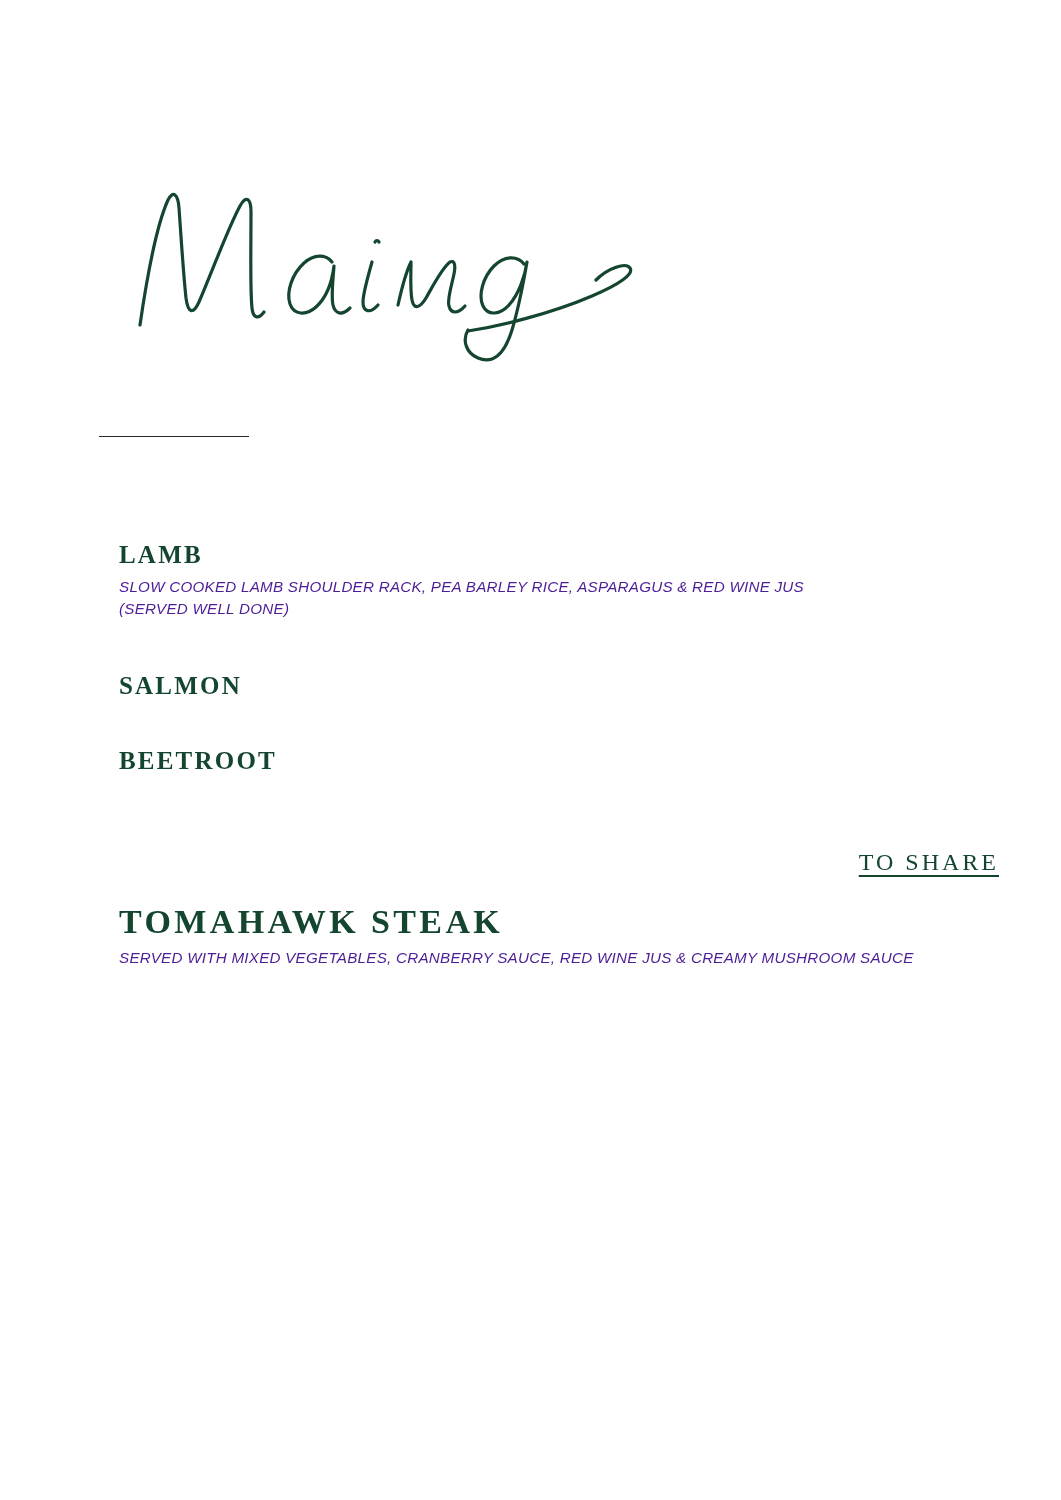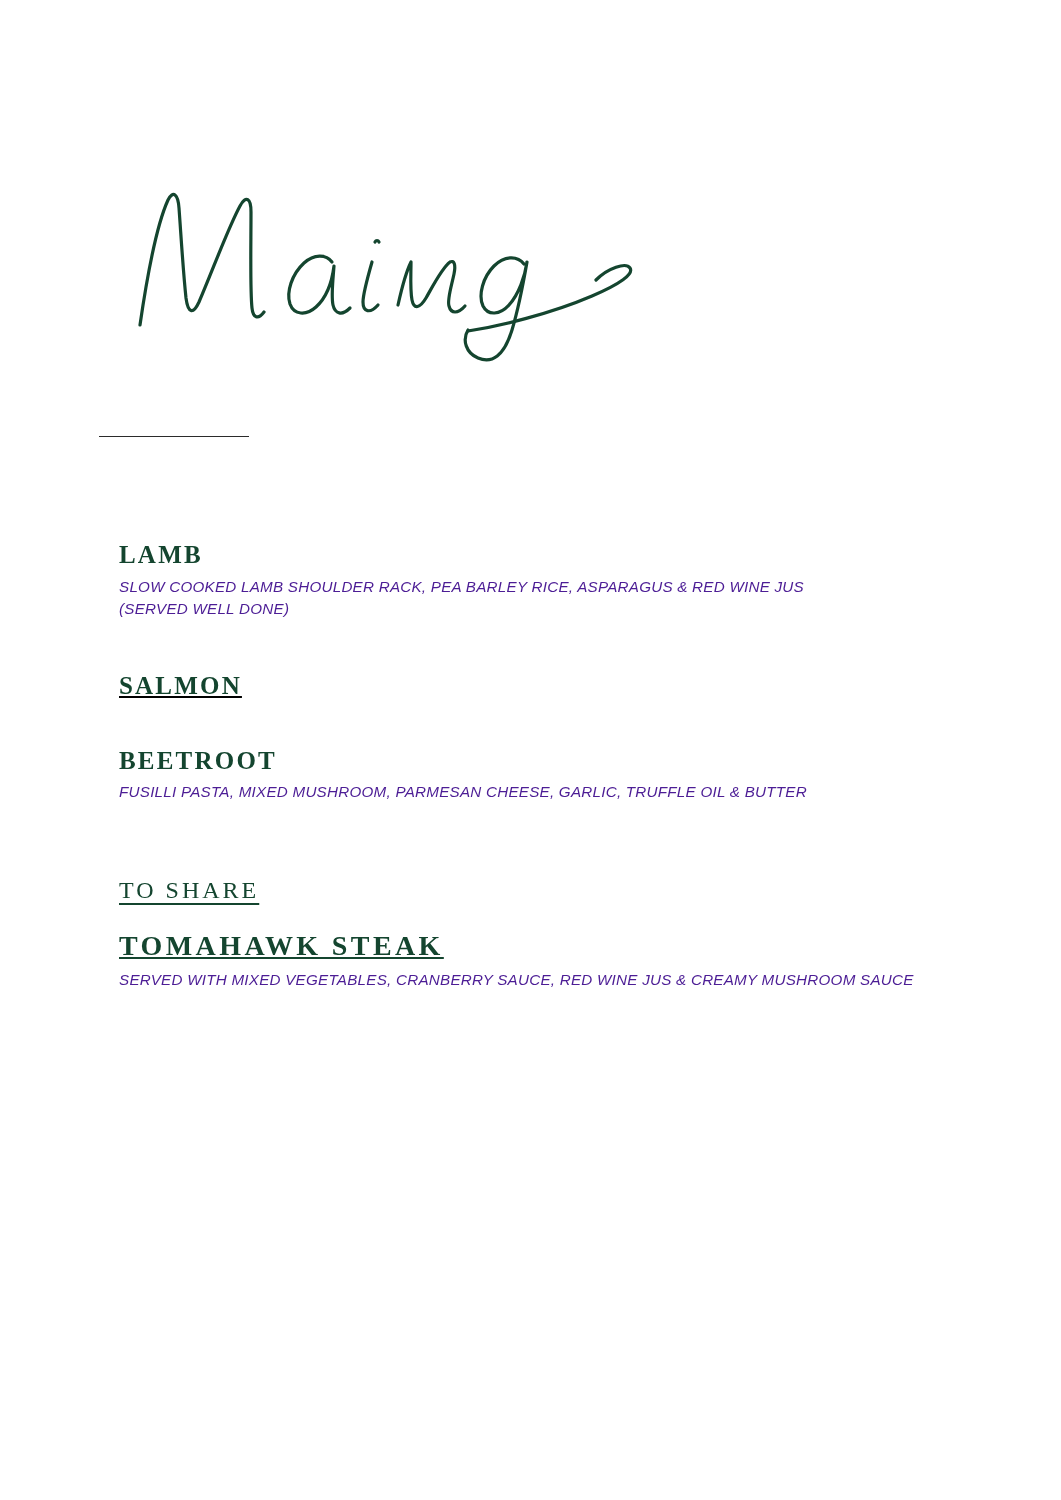--- a/index.html
+++ b/index.html
@@ -69,39 +69,39 @@
     color: #4c1d95;
     font-size: 15.2px;
     letter-spacing: 0.25px;
     line-height: 1.45;
     margin: 0;
     white-space: pre-line;
   }
 
   
   .item-lamb { margin-bottom: 52px; }
-  .item-salmon { margin-bottom: 40px; text-decoration: underline; }
+  .item-salmon { margin-bottom: 40px; }
   .item-duck { margin-bottom: 46px; }
   .item-beef { margin-bottom: 48px; }
   .item-fusilli { margin-bottom: 74px; }
 
   .share-heading {
     font-family: "Liberation Serif", serif;
     color: #14452f;
     font-size: 24px;
     letter-spacing: 3px;
     text-decoration: underline;
     text-underline-offset: 5px;
     margin: 0 0 26px 0;
+    text-align: right;
   }
 
   .item-tomahawk .item-name {
-    font-size: 28px;
+    font-size: 34px;
     letter-spacing: 3.4px;
-    text-decoration: underline;
   }
 </style>
 </head>
 <body>
 
 <div class="page">
 
   <div class="title-wrap">
     <svg class="title-svg" width="700" height="220" viewBox="0 0 700 220" fill="none" aria-hidden="true">
       <g stroke="#14452f" stroke-width="3.2" fill="none" stroke-linecap="round" stroke-linejoin="round">
@@ -135,21 +135,20 @@
     <div class="item item-salmon">
       <div class="item-name">SALMON</div>
     </div>
 
     <div class="item item-duck">
     </div>
 
 
     <div class="item item-fusilli">
       <div class="item-name">BEETROOT</div>
-      <div class="item-desc">FUSILLI PASTA, MIXED MUSHROOM, PARMESAN CHEESE, GARLIC, TRUFFLE OIL &amp; BUTTER</div>
     </div>
 
     <div class="share-heading">TO SHARE</div>
 
     <div class="item item-tomahawk">
       <div class="item-name">TOMAHAWK STEAK</div>
       <div class="item-desc">SERVED WITH MIXED VEGETABLES, CRANBERRY SAUCE, RED WINE JUS &amp; CREAMY MUSHROOM SAUCE</div>
     </div>
 
   </div>

